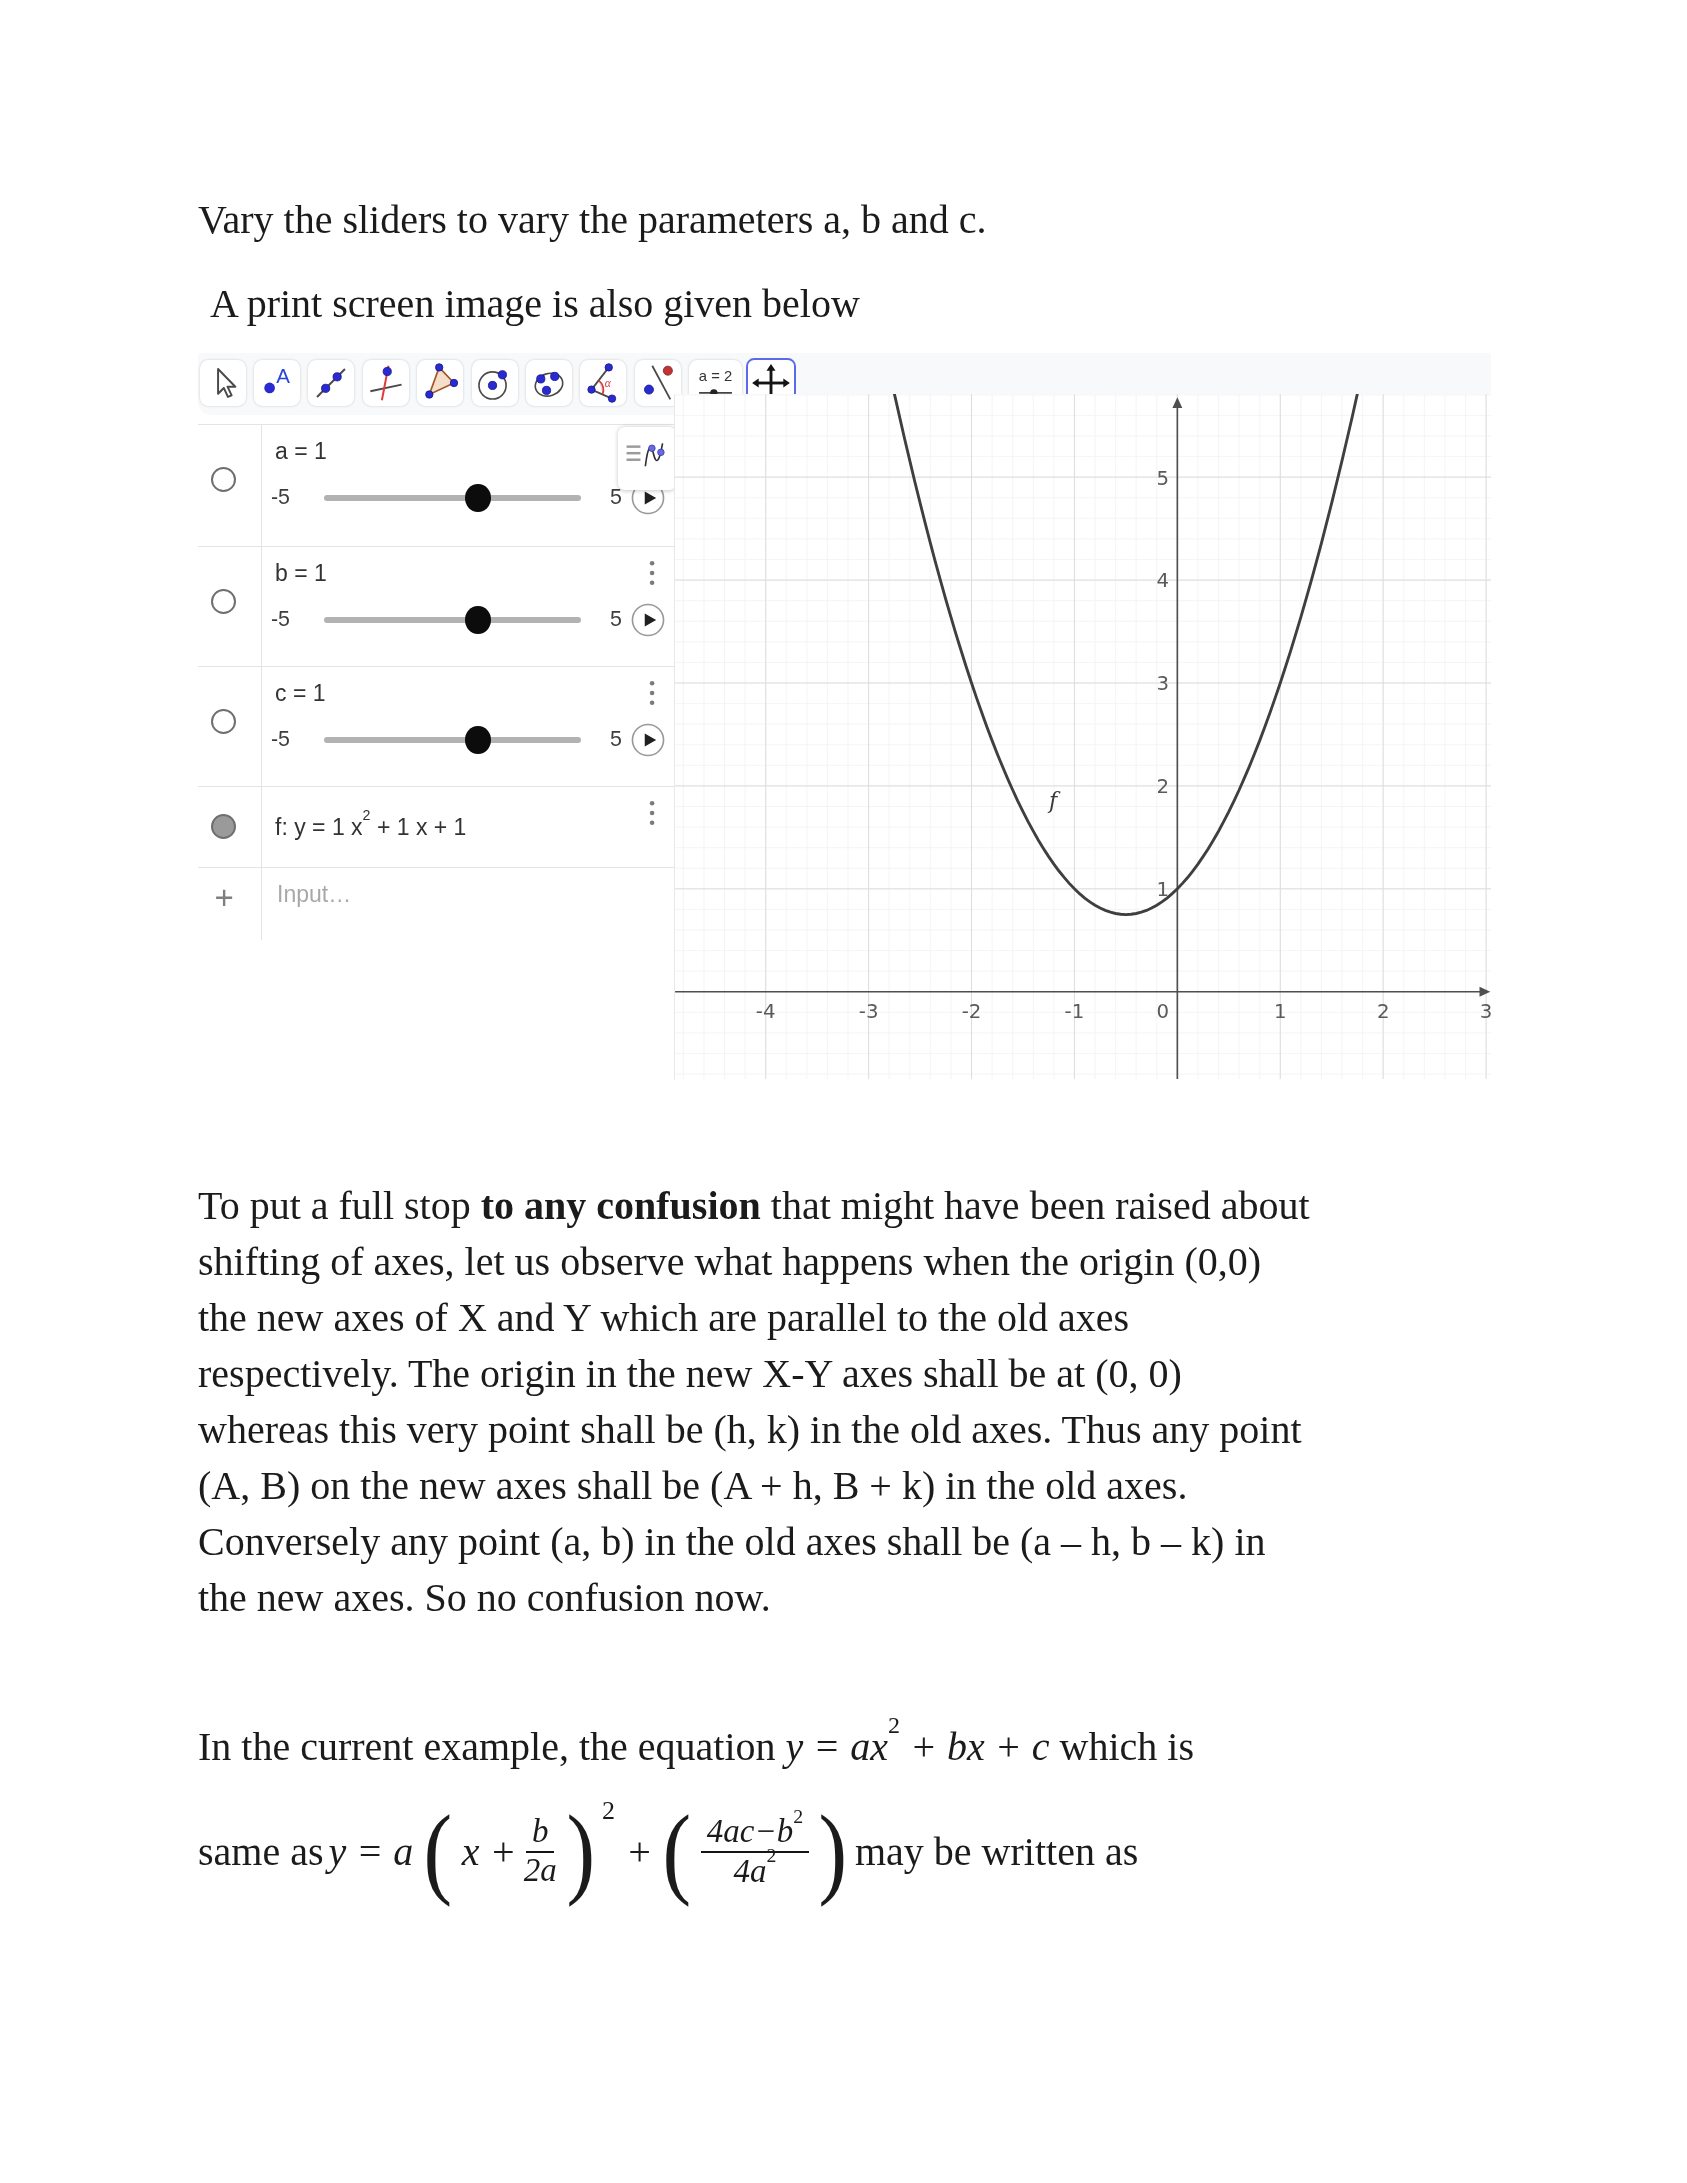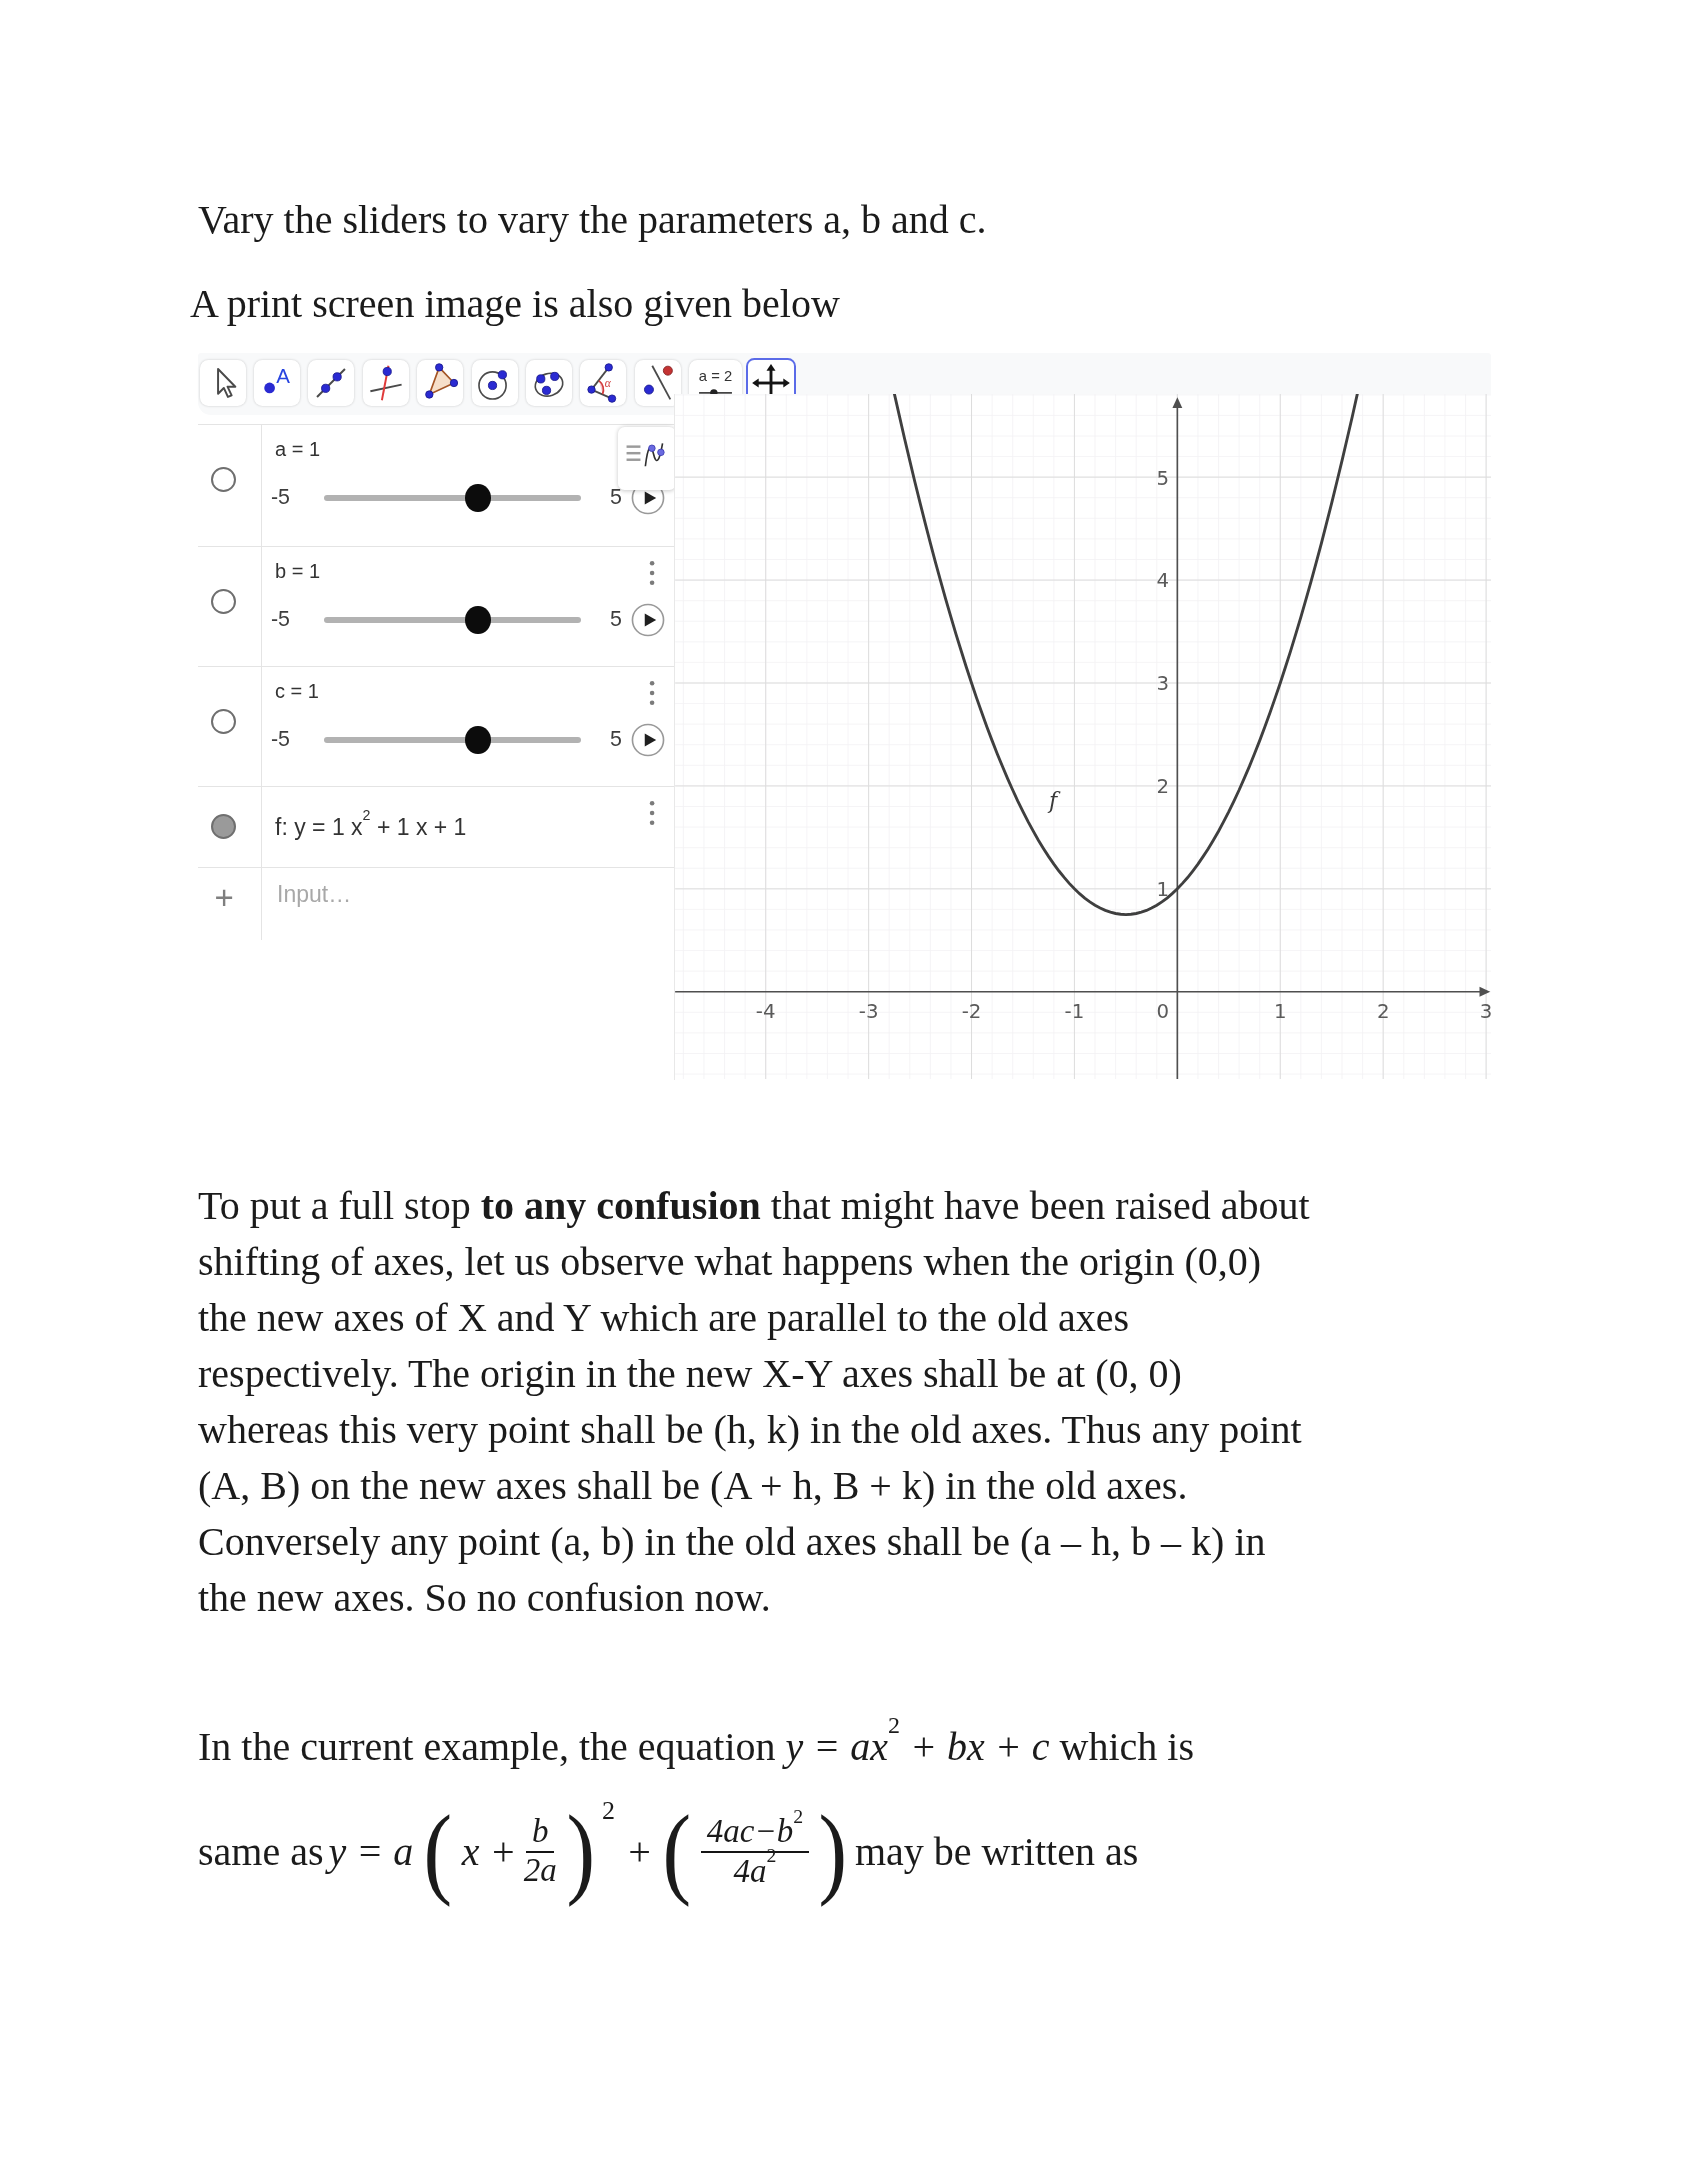--- a/index.html
+++ b/index.html
@@ -2,21 +2,21 @@
 <html style="font-size:13px"><head>
 <meta charset="utf-8">
 <style>
   html,body{margin:0;padding:0}
   body{position:relative;width:1687px;height:2183px;background:#ffffff;overflow:hidden;
        font-family:"Liberation Serif",serif;color:#1b1b1b;}
 
   
   .doctext{font-size:40px;line-height:56px;white-space:nowrap}
   #intro1{position:absolute;left:198px;top:195px;line-height:49px}
-  #intro2{position:absolute;left:190px;top:279px;line-height:49px}
+  #intro2{position:absolute;left:210px;top:279px;line-height:49px}
   #para1{position:absolute;left:198px;top:1178px}
   #para2{position:absolute;left:198px;top:1710px}
   .pline b{font-weight:700}
   .msup{font-size:.6em;font-style:normal;position:relative;top:-.55em}
   .mitalic{font-style:italic}
 
   
   #equation{position:absolute;left:198px;top:1778px;height:147px;display:flex;align-items:center;font-size:40px}
   .math{display:inline-flex;align-items:center;font-style:italic;gap:7.4px;margin:0 5px}
   .frac{display:inline-flex;flex-direction:column;align-items:center;font-size:33px;line-height:1.08}
@@ -37,21 +37,21 @@
   .tbtn.selected{box-shadow:none;border:2.5px solid #5b6be8;margin:-2.5px 0 0 -2.5px}
 
   
   #apanel{position:absolute;left:0;top:62px;width:476px;bottom:0;background:#fff}
   .sep{position:absolute;left:0;right:0;height:0.8px;background:#e4e4e4}
   #vdivider{position:absolute;left:63px;top:9px;height:516px;width:0.8px;background:#e4e4e4}
   .arow{position:absolute;left:0;right:0}
   .marble{position:absolute;left:13px;top:43px;width:25px;height:25px;border:2.1px solid #6f6f6f;
           border-radius:50%;background:#fff;box-sizing:border-box}
   .marble.filled{background:#9a9a9a}
-  .rlabel{position:absolute;left:77px;top:14px;font-size:20px;color:#333}
+  .rlabel{position:absolute;left:77px;top:14px;font-size:23px;color:#333}
   .minl,.maxl{position:absolute;top:61px;font-size:21.4px;color:#3d3d3d}
   .minl{left:73px}
   .maxl{left:412px}
   .track{position:absolute;left:126px;top:71px;width:257px;height:5.8px;background:#b2b2b2;border-radius:3.3px}
   .knob{position:absolute;top:60px;width:25.5px;height:28px;border-radius:50%;background:#0c0c0c}
   .playbtn{position:absolute;left:432px;top:56px;width:36px;height:36px}
   .dots{position:absolute;left:450px;top:13px;width:8.2px;height:28px}
   #frow-text{position:absolute;left:77px;top:27px;font-size:23px;color:#333}
   .fsup{font-size:.62em;position:relative;top:-.45em}
   #plus-icon{position:absolute;left:16.5px;top:11.5px;font-size:33px;color:#7f7f7f;font-weight:300}

